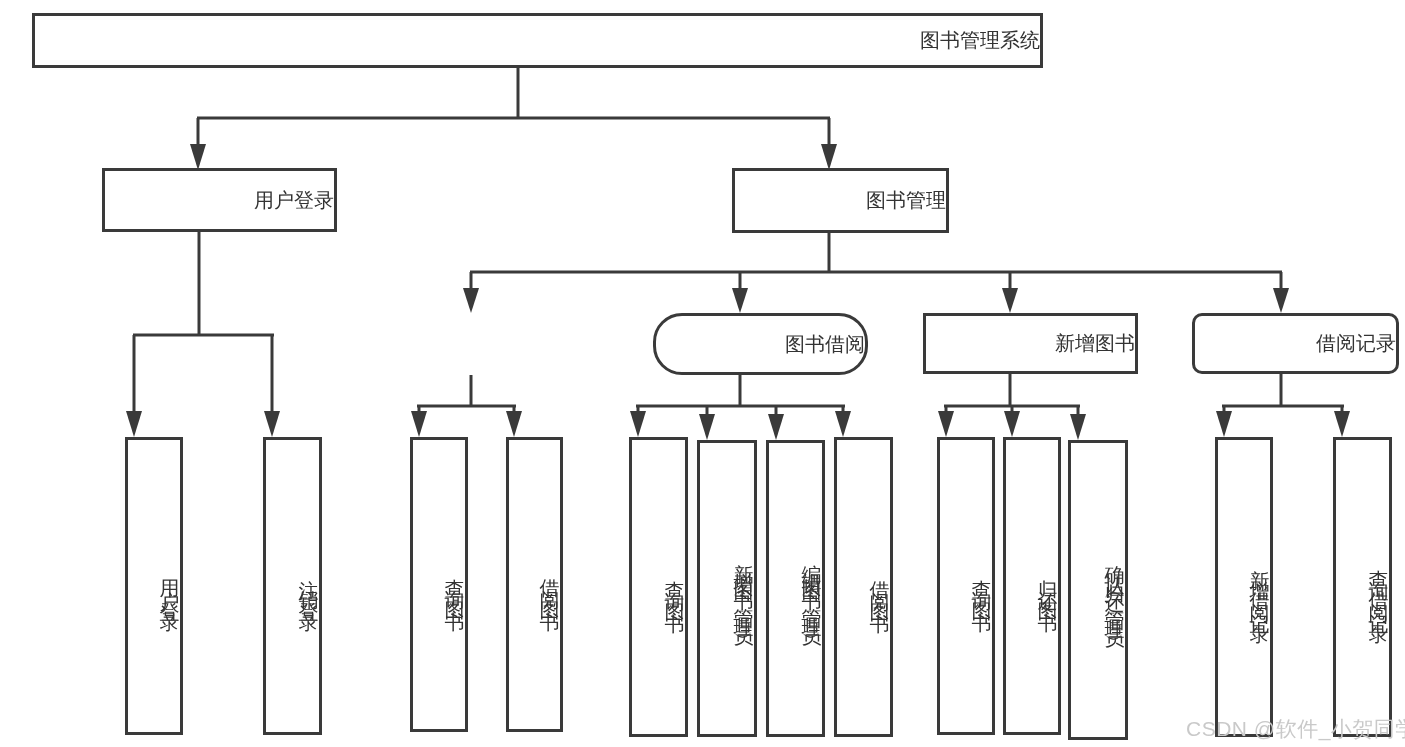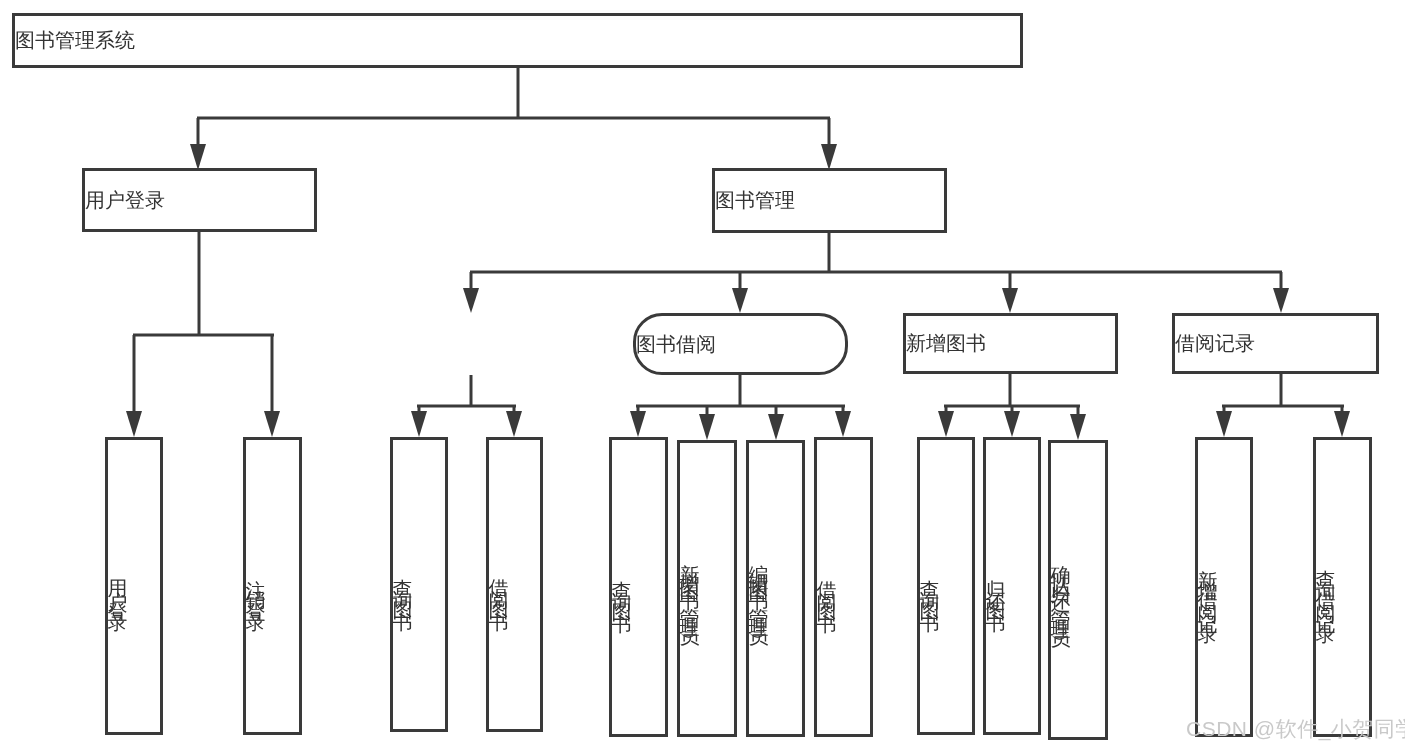--- a/index.html
+++ b/index.html
@@ -9,23 +9,24 @@
     background:#ffffff;
     font-family:"Liberation Sans","DejaVu Sans",sans-serif;
     overflow:hidden;
   }
   #wires{position:absolute;left:0;top:0;z-index:1;}
   .box{
     position:absolute;
     box-sizing:border-box;
     border:3px solid #3a3a3a;
     background:#ffffff;
-    display:flex;align-items:center;justify-content:flex-start;
+    display:flex;align-items:center;justify-content:flex-end;
     color:#333333;
     z-index:2;
+    margin-left:20px;
   }
   .hlabel{font-size:20px;white-space:nowrap;}
   .vbox{z-index:2;}
   .vlabel{
     writing-mode:vertical-rl;
     text-orientation:mixed;
     font-size:20px;
     letter-spacing:11px;
     line-height:1;
     color:#333333;
@@ -113,31 +114,31 @@
     </g>
   </svg>
 
   <div class="box" style="left:12px;top:13px;width:1011px;height:55px;">
     <span class="hlabel">图书管理系统</span>
   </div>
 
   <div class="box" style="left:82px;top:168px;width:235px;height:64px;">
     <span class="hlabel">用户登录</span>
   </div>
-  <div class="box" style="left:712px;top:168px;width:235px;height:65px;">
+  <div class="box" style="left:712px;top:168px;width:217px;height:65px;">
     <span class="hlabel">图书管理</span>
   </div>
 
   <div class="box" style="left:633px;top:313px;width:215px;height:62px;border-radius:29px;">
     <span class="hlabel">图书借阅</span>
   </div>
   <div class="box" style="left:903px;top:313px;width:215px;height:61px;">
     <span class="hlabel">新增图书</span>
   </div>
-  <div class="box" style="left:1172px;top:313px;width:207px;height:61px;">
+  <div class="box" style="left:1172px;top:313px;width:207px;height:61px;border-radius:10px;">
     <span class="hlabel">借阅记录</span>
   </div>
 
   <div class="box vbox" style="left:105px;top:437px;width:58px;height:298px;">
     <span class="vlabel">用户登录</span>
   </div>
   <div class="box vbox" style="left:243px;top:437px;width:59px;height:298px;">
     <span class="vlabel">注销登录</span>
   </div>
 

